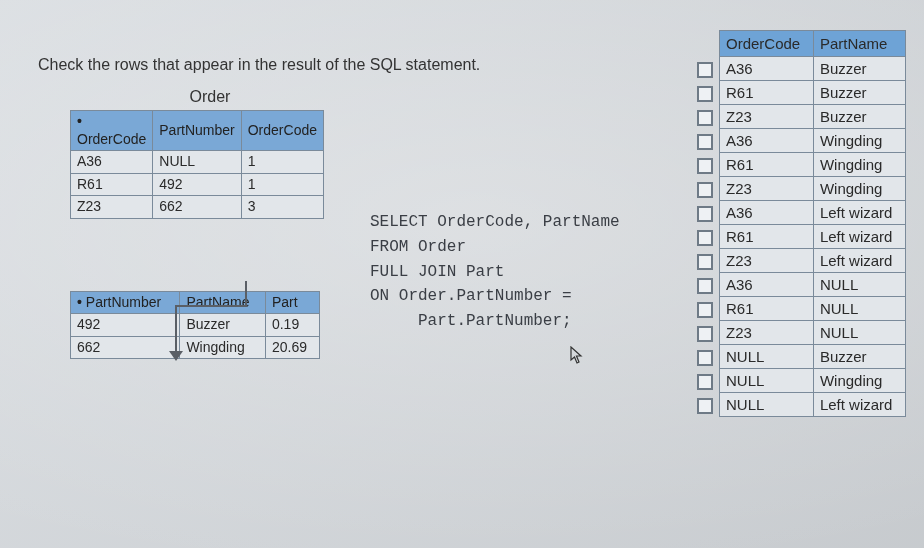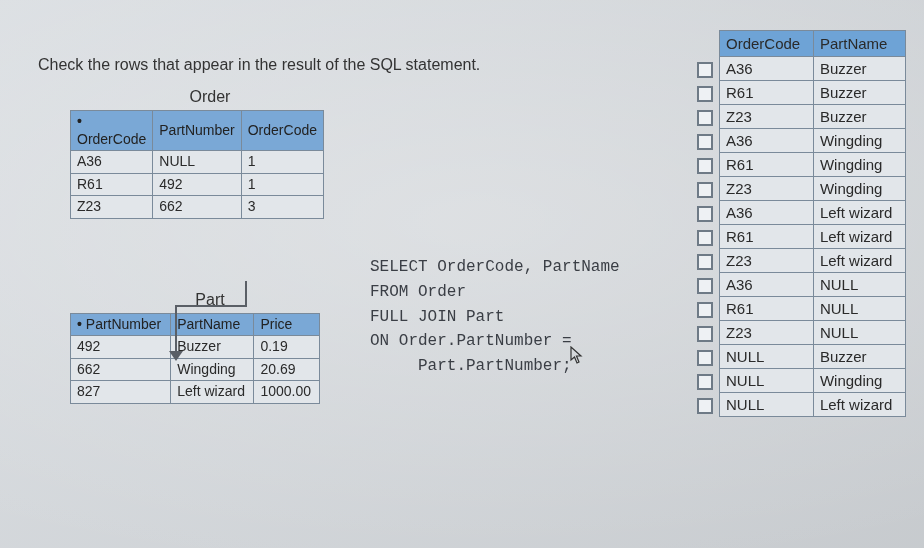--- a/index.html
+++ b/index.html
@@ -78,21 +78,20 @@
   }
   .sql {
     position: absolute;
     left: 370px;
     top: 210px;
     font-family: "Courier New", monospace;
     font-size: 16px;
     color: #3a3e45;
     line-height: 1.55;
     white-space: pre;
-    margin-top: 45px;
   }
   .cursor-ptr {
     position: absolute;
     left: 570px;
     top: 346px;
     font-size: 16px;
     color: #333;
   }
   .answer {
     position: absolute;
@@ -167,42 +166,36 @@
 
   <div class="connector">
     <div class="v1"></div>
       <div class="h"></div>
       <div class="v2"></div>
       <div class="arrow"></div>
   </div>
 
   <div style="height:72px"></div>
 
-  <div class="tbl-caption">Part</div>
   <table class="mini">
     <tbody>
         <tr>
       <th class="pk-bullet">PartNumber</th>
       <th>PartName</th>
-      <th>Price</th>
+      <th>Part</th>
     </tr>
     <tr>
           <td>492</td>
           <td>Buzzer</td>
           <td>0.19</td>
         </tr>
     <tr>
           <td>662</td>
           <td>Wingding</td>
           <td>20.69</td>
-        </tr>
-    <tr>
-          <td>827</td>
-          <td>Left wizard</td>
-          <td>1000.00</td>
         </tr>
   </tbody>
     </table>
 </div>
 
 <div class="sql"><span>SELECT OrderCode, PartName</span>
 <span>FROM Order</span>
 <span>FULL JOIN Part</span>
 <span>ON Order.PartNumber =</span>
 <span>     Part.PartNumber;</span></div>

